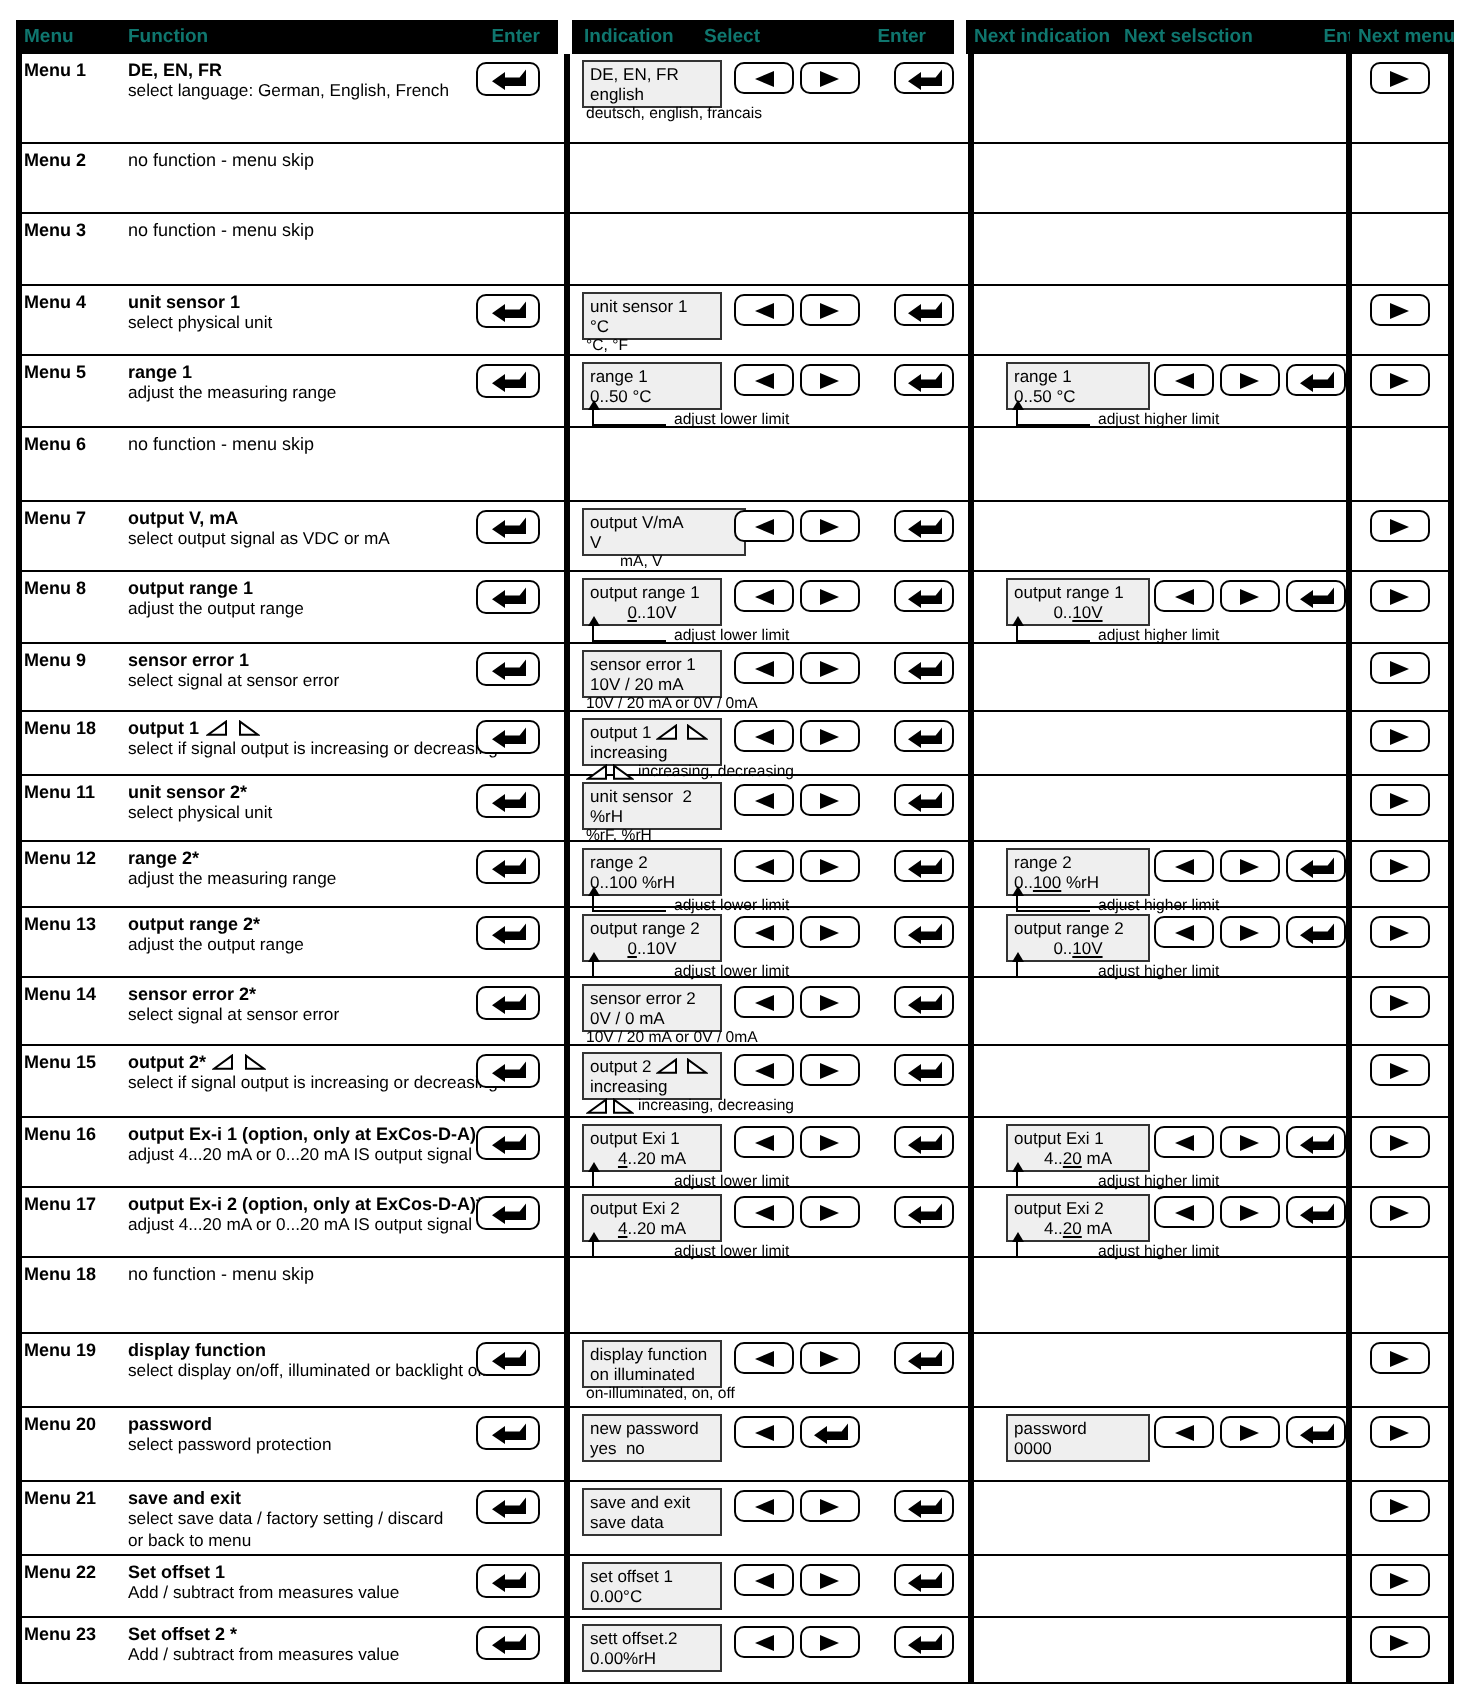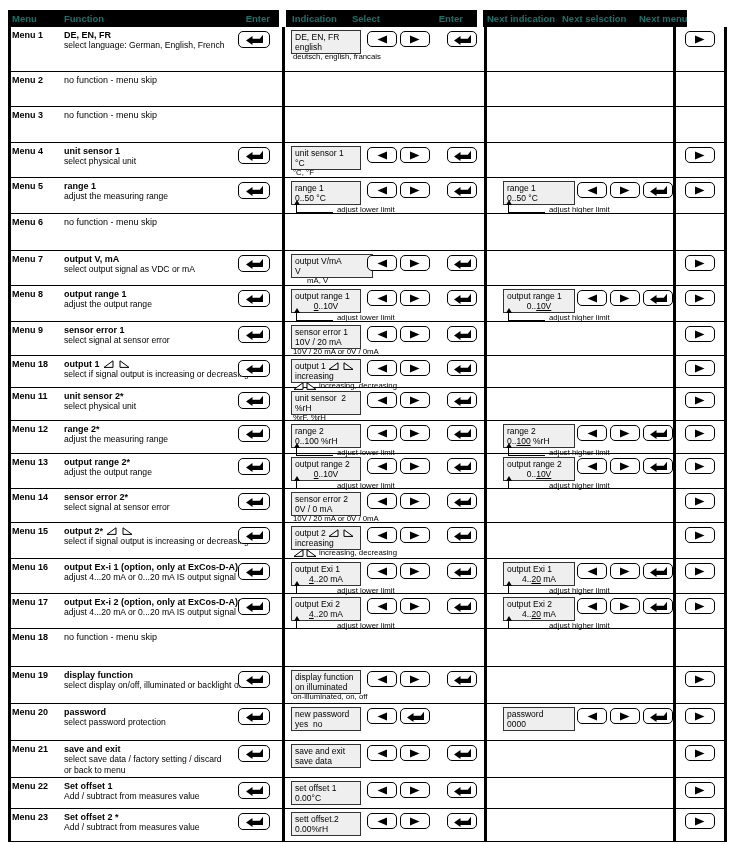--- a/index.html
+++ b/index.html
@@ -40,26 +40,26 @@
   <div class="hbar" style="left:8px;width:271px;">
     <span style="left:4px">Menu</span>
     <span style="left:56px">Function</span>
     <span style="right:9px">Enter</span>
   </div>
   <div class="hbar" style="left:286px;width:191px;">
     <span style="left:6px">Indication</span>
     <span style="left:66px">Select</span>
     <span style="right:14px">Enter</span>
   </div>
-  <div class="hbar" style="left:483px;width:186px;">
+  <div class="hbar" style="left:483px;width:186px;padding-left:23px;">
     <span style="left:4px">Next indication</span>
     <span style="left:79px">Next selsction</span>
     <span style="right:6px">Enter</span>
   </div>
-  <div class="hbar" style="left:635px;width:52px;">
+  <div class="hbar" style="left:675px;width:52px;">
     <span style="left:4px">Next menu</span>
   </div>
 
   <div class="vline" style="left:8px"></div>
   <div class="vline" style="left:282px"></div>
   <div class="vline" style="left:484px"></div>
   <div class="vline" style="left:673px"></div>
   <div class="vline" style="left:724px"></div>
 
   <div id="rows">
@@ -282,21 +282,21 @@
           <span>
             <svg width="19" height="11" viewBox="0 0 19 11">
               <path d="M1 6.6 L7.5 2 L7.5 4.7 L14.8 4.7 L18 0.8 L18 9 L7.5 9 L7.5 11 Z" fill="#000"></path>
             </svg>
           </span>
         </div>
         <div class="box" style="left: 283px; width: 82px;">
           <div class="bl1"><span>output V/mA</span></div>
           <div class="bl2"><span>V</span></div>
         </div>
-        <div class="cap" style="left: 299px;">
+        <div class="cap" style="left: 274px; padding-left: 28px;">
           <span>mA, V</span>
         </div>
         <div class="btn " style="left: 359px; top: 4px;">
           <span>
             <svg width="12" height="9" viewBox="0 0 12 9">
               <polygon points="11,0.5 11,8.5 1.5,4.5" fill="#000"></polygon>
             </svg>
           </span>
         </div>
         <div class="btn " style="left: 392px; top: 4px;">

